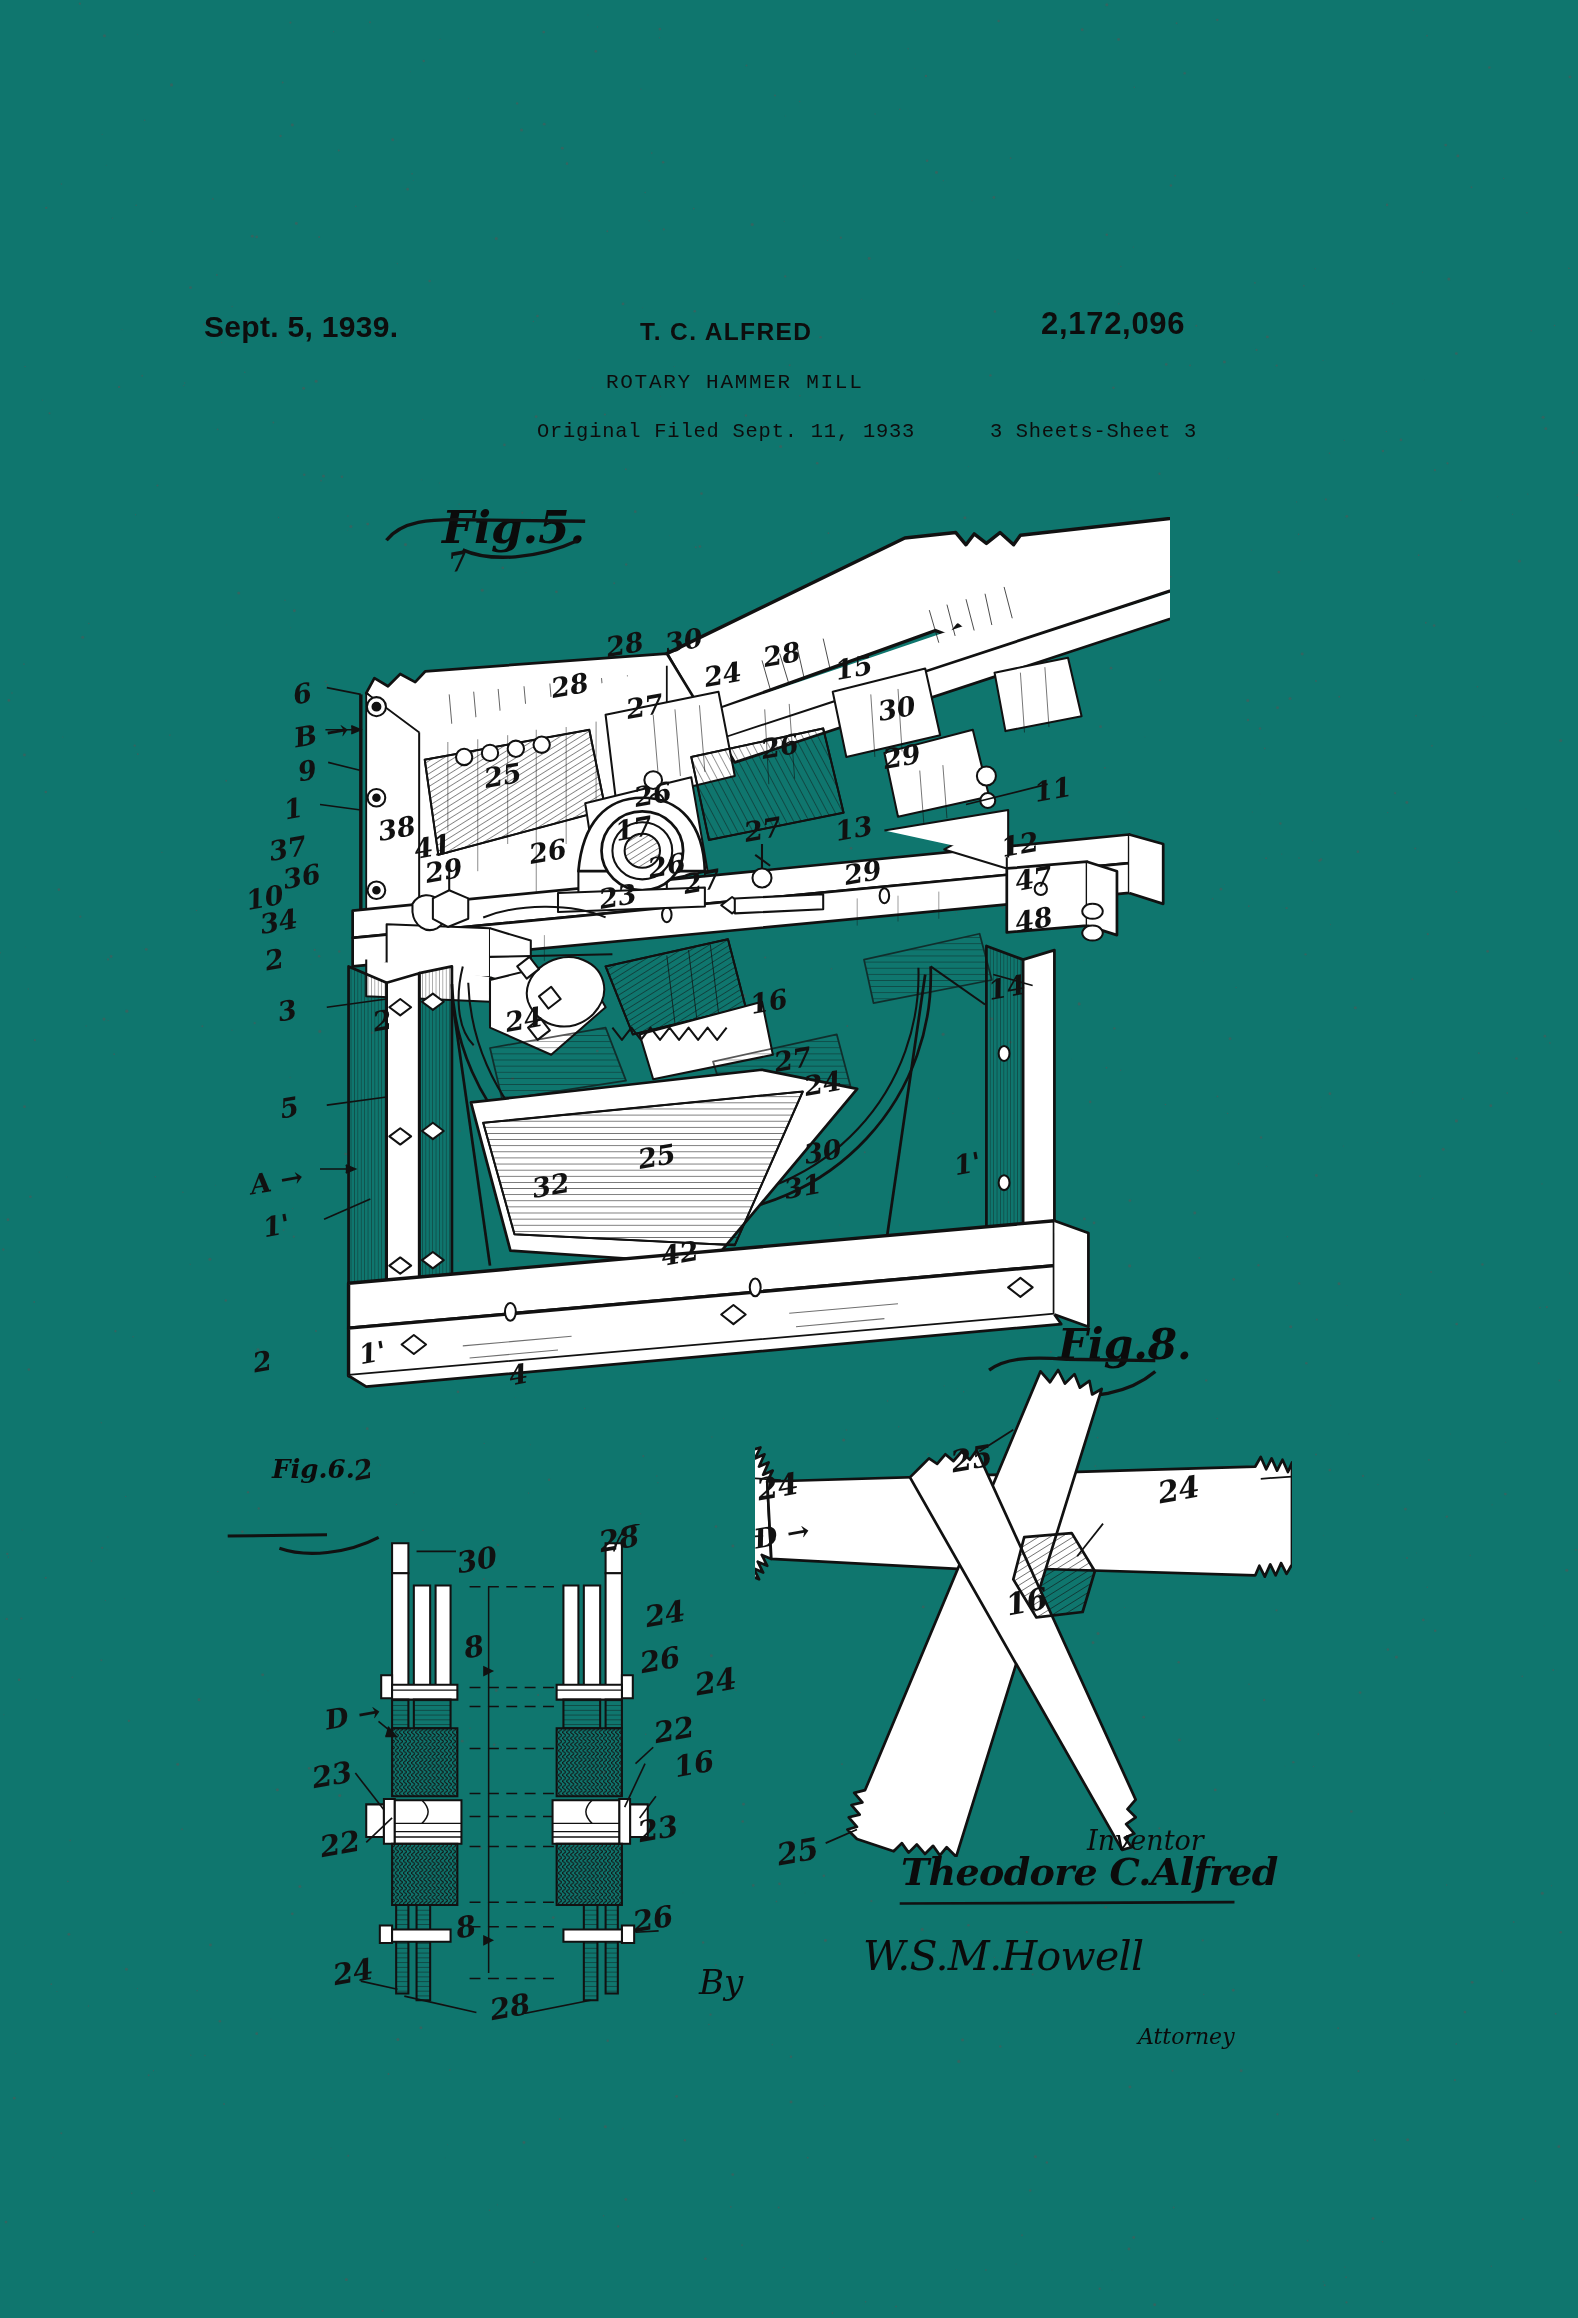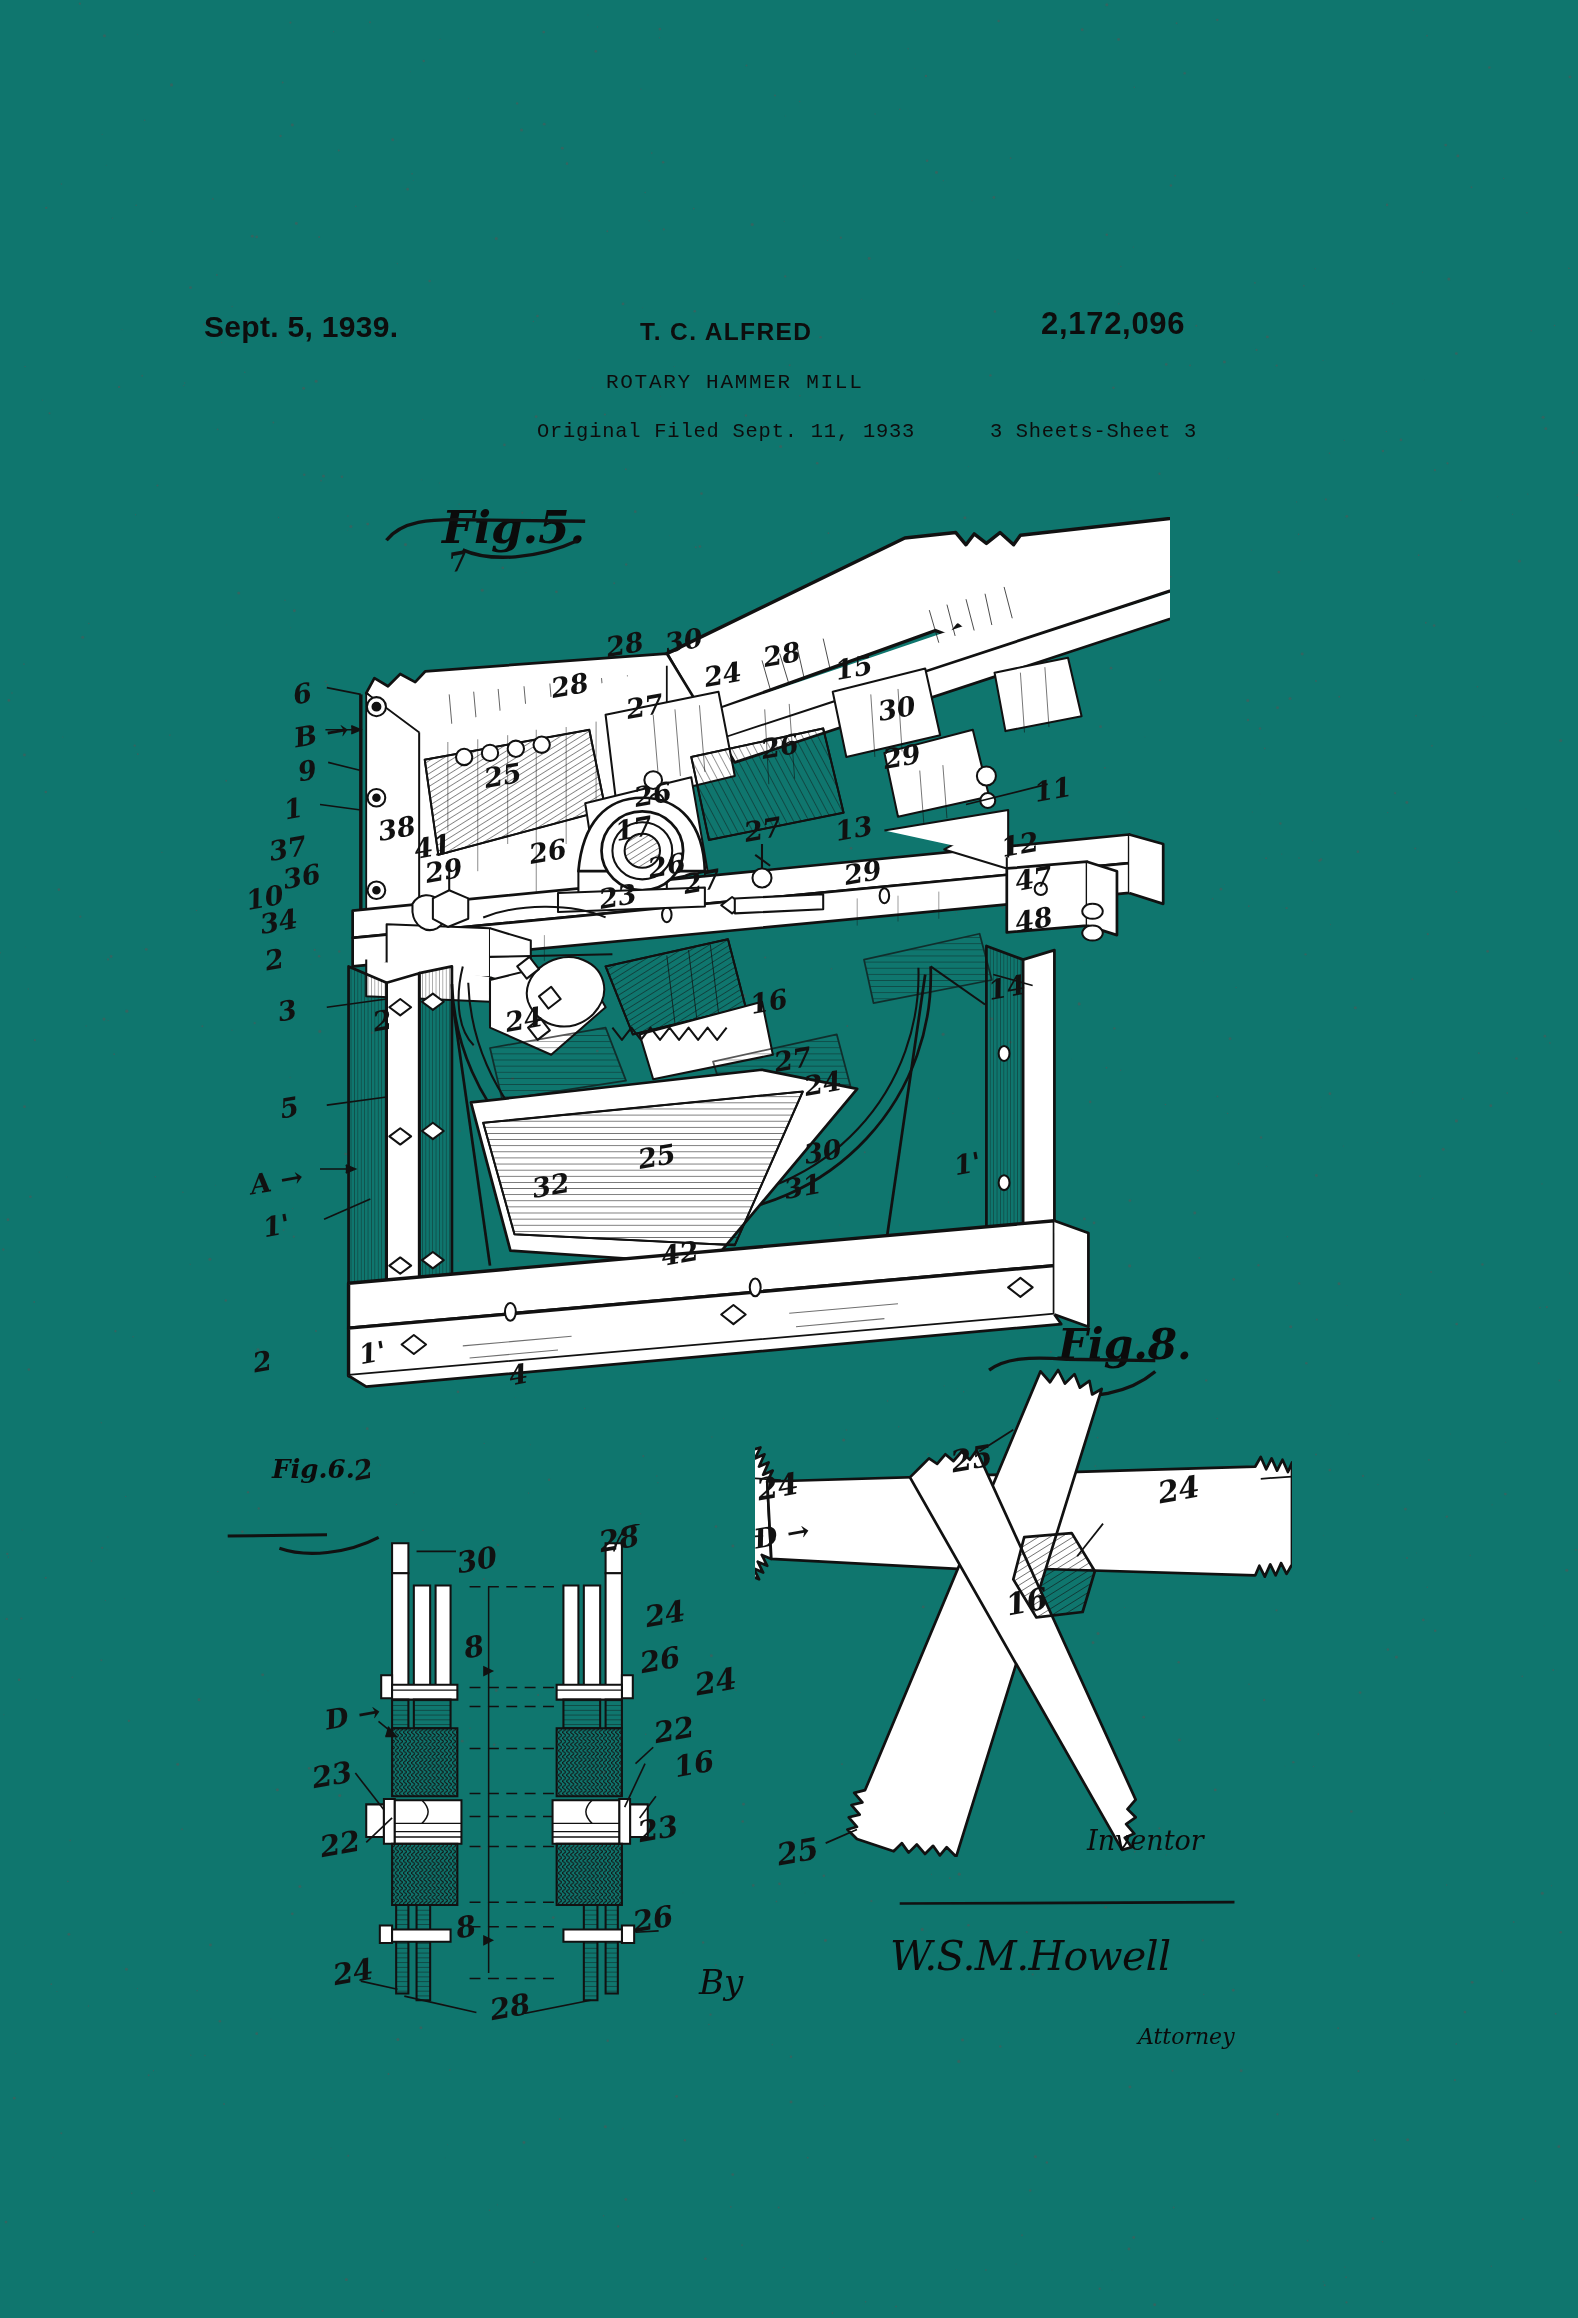--- a/index.html
+++ b/index.html
@@ -1434,21 +1434,22 @@
       <div class="ref" style="left: 951px; top: 1444px; font-size: 30px; transform: rotate(-10deg);">25</div>
       <div class="ref" style="left: 757px; top: 1472px; font-size: 30px; transform: rotate(-10deg);">24</div>
       <div class="ref" style="left: 1158px; top: 1475px; font-size: 30px; transform: rotate(-10deg);">24</div>
       <div class="ref" style="left: 754px; top: 1521px; font-size: 27px; transform: rotate(-10deg);">D →</div>
       <div class="ref" style="left: 1006px; top: 1587px; font-size: 30px; transform: rotate(-10deg);">16</div>
       <div class="ref" style="left: 695px; top: 1667px; font-size: 30px; transform: rotate(-10deg);">24</div>
       <div class="ref" style="left: 777px; top: 1837px; font-size: 30px; transform: rotate(-10deg);">25</div>
     </div>
 
   <div class="sig sig-inv-label" style="left:1087px;top:1803px;margin-top:22px;">Inventor</div>
+  <div class="sig sig-name" style="left:901px;top:1849px;">Theodore C.Alfred</div>
   <svg style="position:absolute;left:897px;top:1898px;" width="347" height="11" viewBox="0 0 510 16">
     <path class="ln" stroke-width="4" d="M4,8 L496,6"></path>
   </svg>
   <div class="sig sig-by" style="left:699px;top:1962px;">By</div>
-  <div class="sig sig-att-name" style="left:890px;top:1932px;text-align:right;">W.S.M.Howell</div>
+  <div class="sig sig-att-name" style="left:863px;top:1932px;text-align:right;">W.S.M.Howell</div>
   <div class="sig sig-att-label" style="left:1138px;top:2024px;">Attorney</div>
 
 </div>
 
 
 </body></html>

